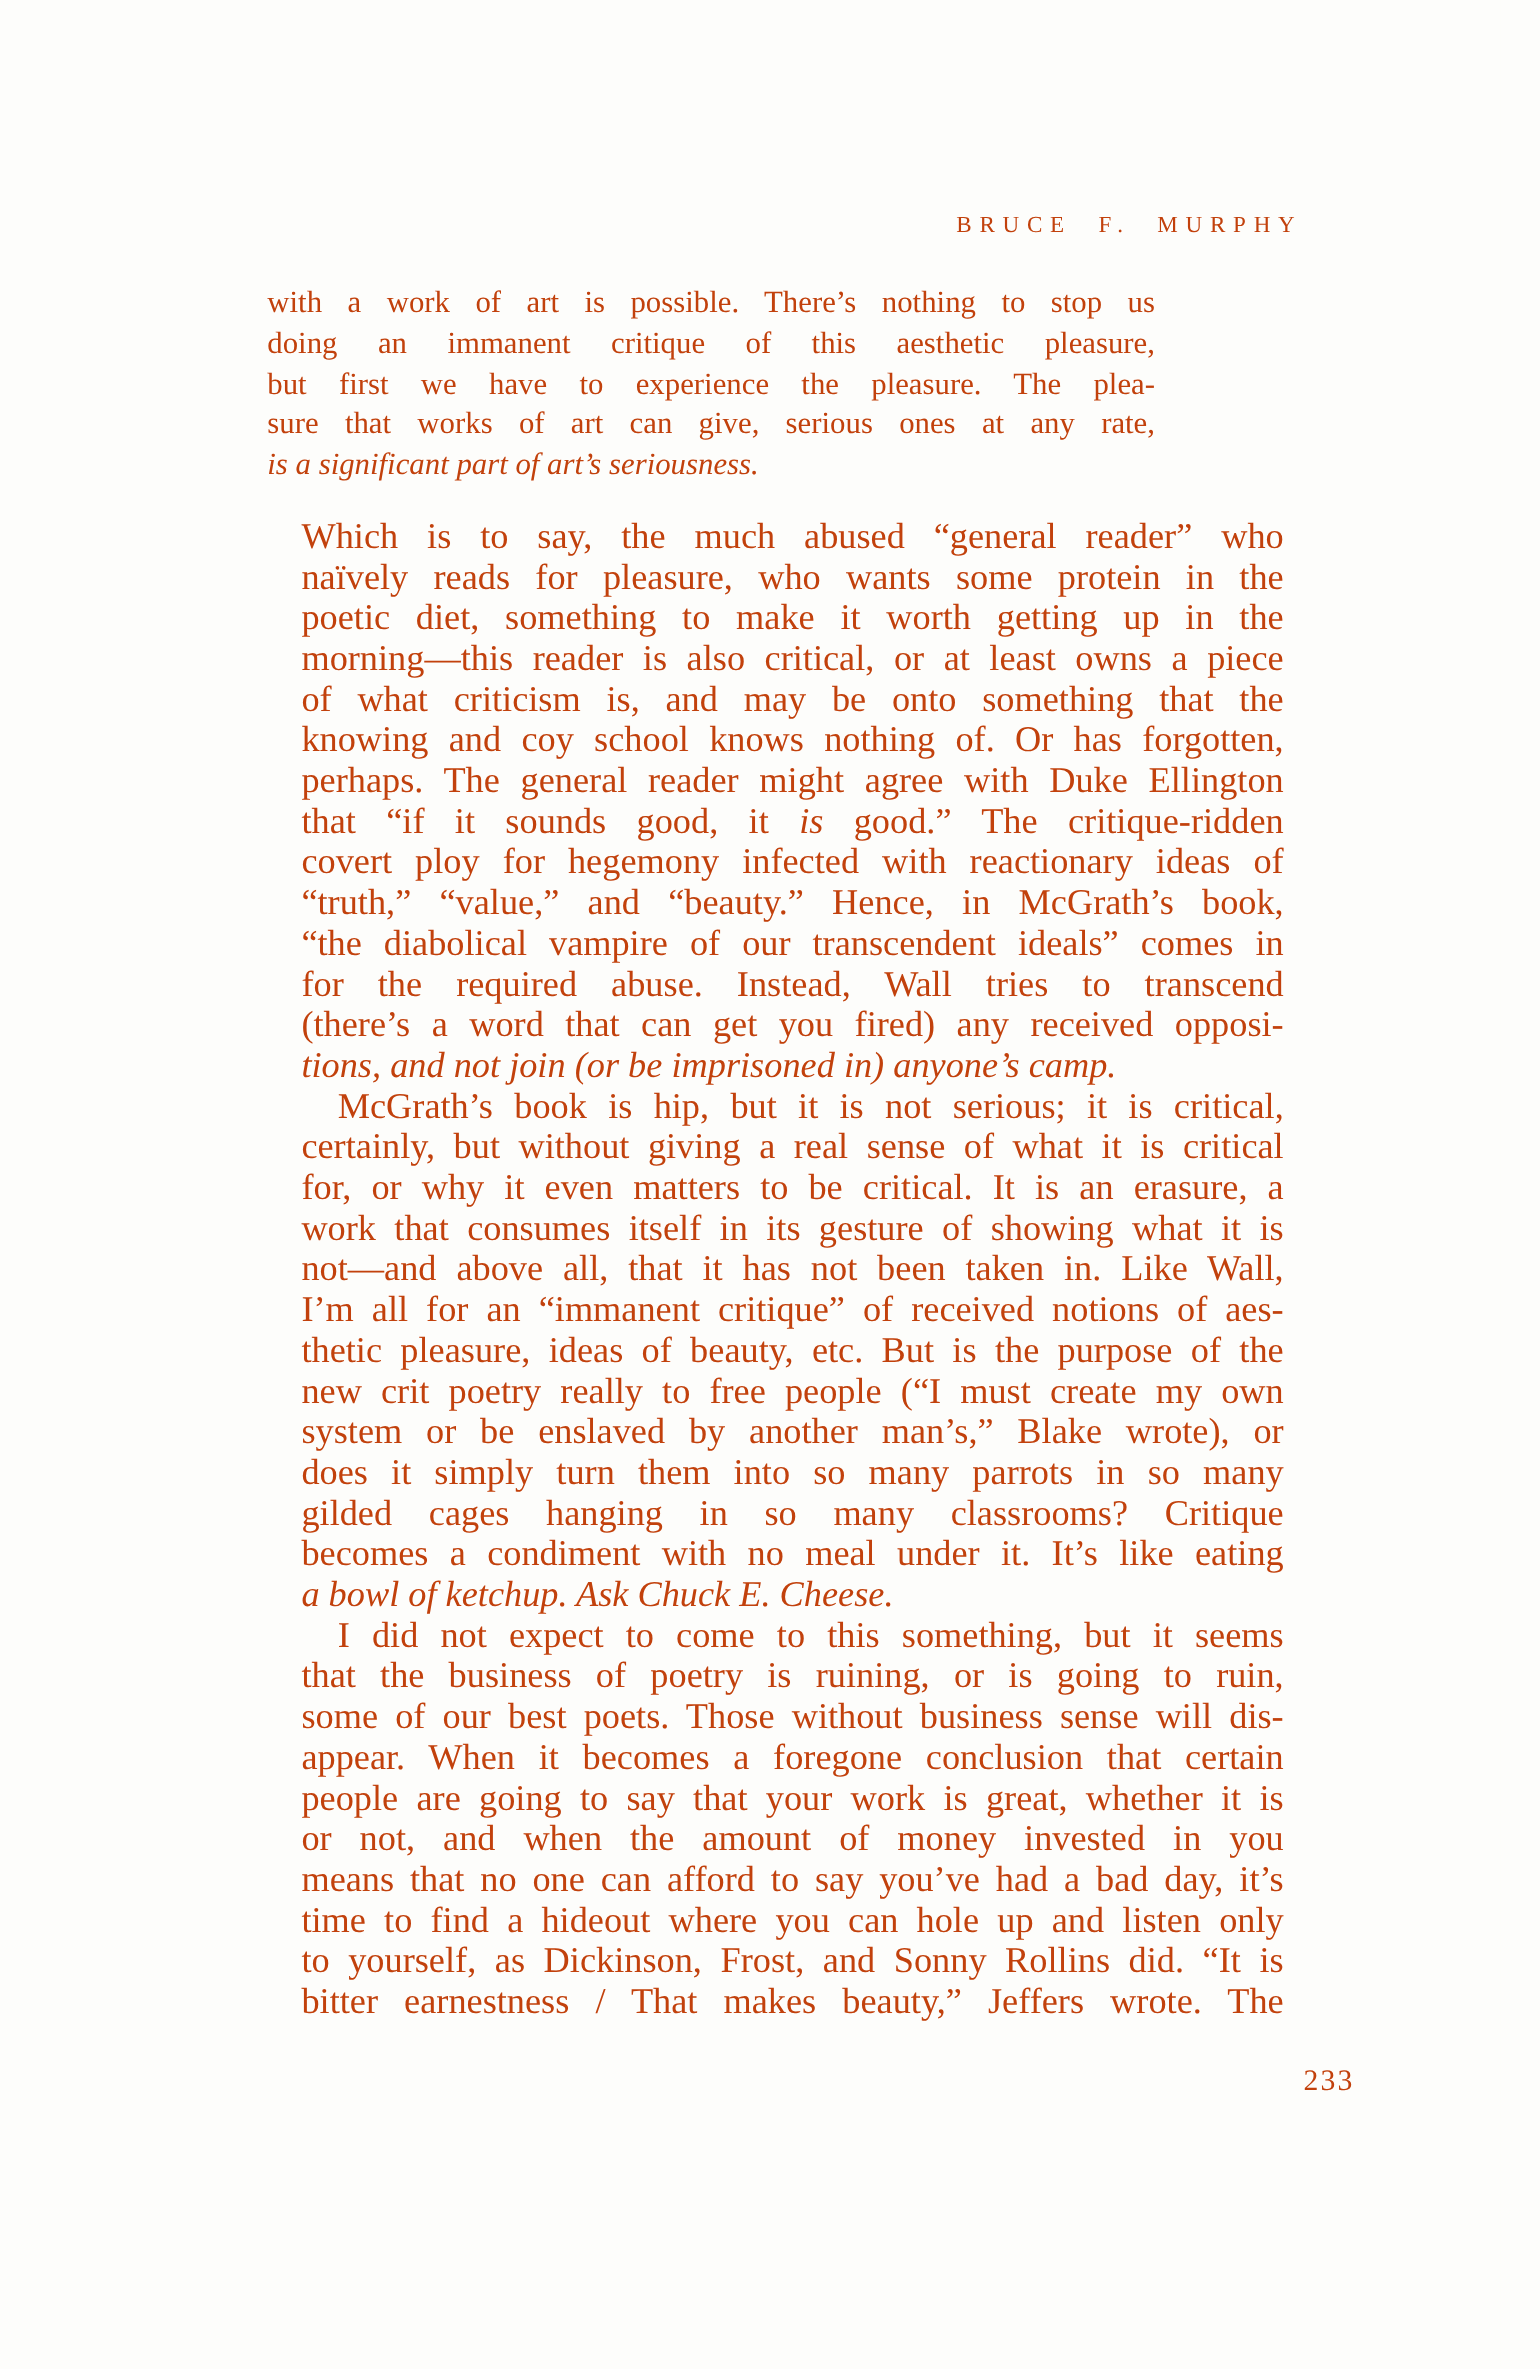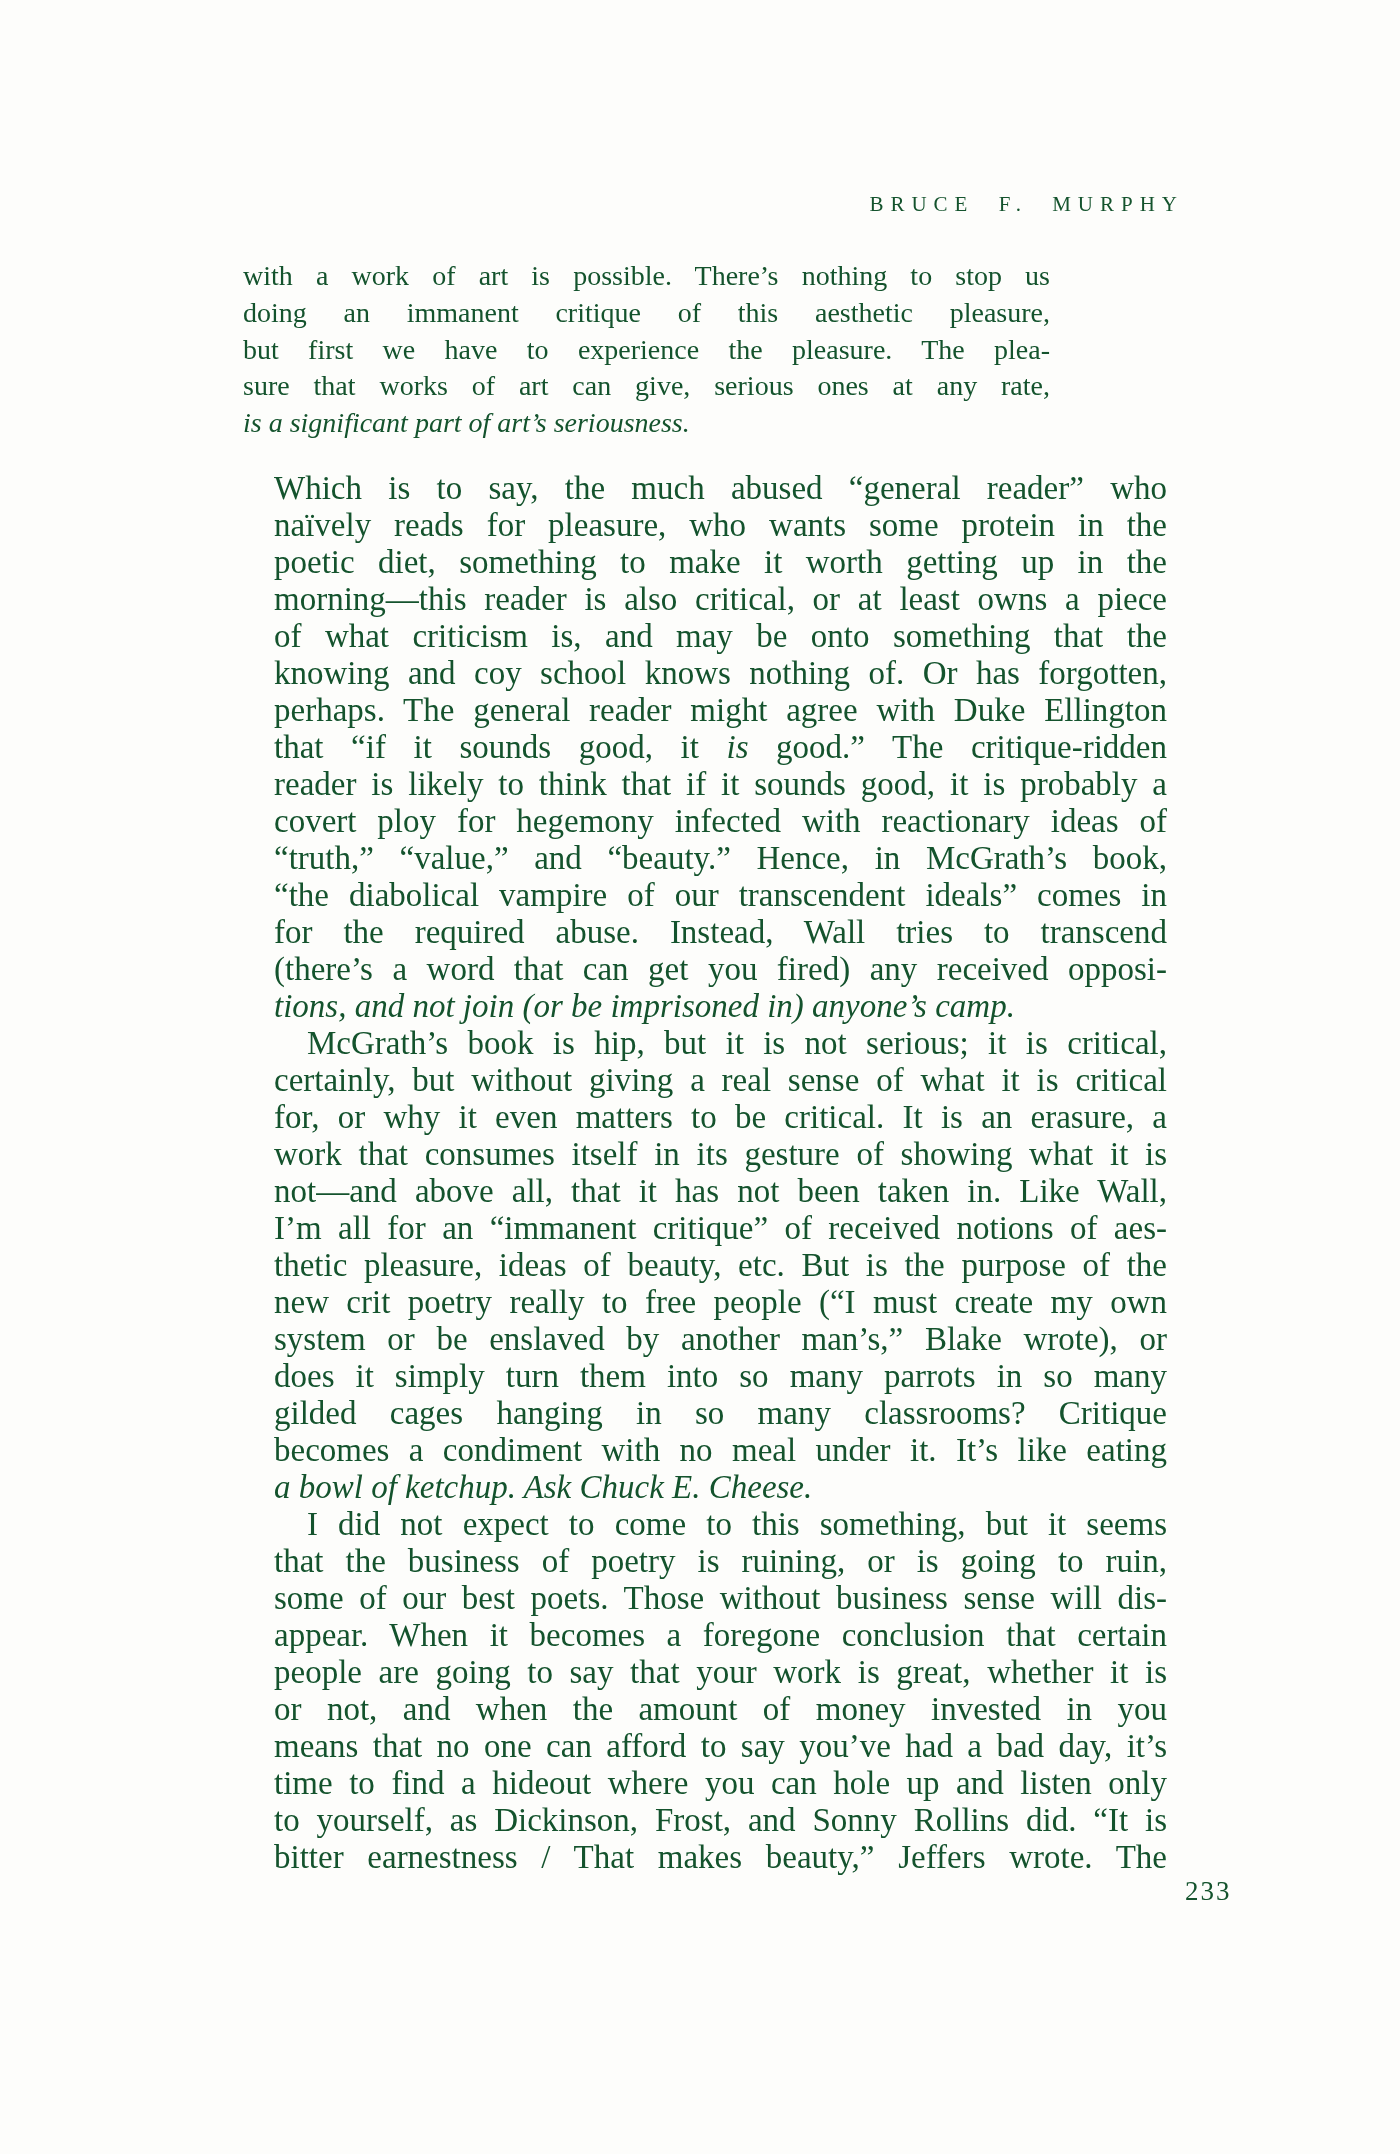--- a/index.html
+++ b/index.html
@@ -6,21 +6,21 @@
     margin: 0;
     padding: 0;
     background: #fdfdfb;
   }
   .page {
     position: relative;
     width: 1364px;
     height: 2154px;
     background: #fdfdfb;
     font-family: "Liberation Serif", "DejaVu Serif", serif;
-    color: #14532d;
+    color: #c2410c;
     overflow: hidden;
   }
   .running-header {
     position: absolute;
     top: 192px;
     right: 180px;
     font-size: 21px;
     letter-spacing: 7px;
     word-spacing: 12px;
     white-space: nowrap;
@@ -79,21 +79,20 @@
   <div class="body-text">
       <div class="para">
         <div class="line">Which is to say, the much abused “general reader” who</div>
         <div class="line">naïvely reads for pleasure, who wants some protein in the</div>
         <div class="line">poetic diet, something to make it worth getting up in the</div>
         <div class="line">morning—this reader is also critical, or at least owns a piece</div>
         <div class="line">of what criticism is, and may be onto something that the</div>
         <div class="line">knowing and coy school knows nothing of. Or has forgotten,</div>
         <div class="line">perhaps. The general reader might agree with Duke Ellington</div>
         <div class="line">that “if it sounds good, it <i>is</i> good.” The critique-ridden</div>
-        <div class="line">reader is likely to think that if it sounds good, it is probably a</div>
         <div class="line">covert ploy for hegemony infected with reactionary ideas of</div>
         <div class="line">“truth,” “value,” and “beauty.” Hence, in McGrath’s book,</div>
         <div class="line">“the diabolical vampire of our transcendent ideals” comes in</div>
         <div class="line">for the required abuse. Instead, Wall tries to transcend</div>
         <div class="line">(there’s a word that can get you fired) any received opposi-</div>
         <div class="line last">tions, and not join (or be imprisoned in) anyone’s camp.</div>
       </div>
       <div class="para">
         <div class="line indent">McGrath’s book is hip, but it is not serious; it is critical,</div>
         <div class="line">certainly, but without giving a real sense of what it is critical</div>

